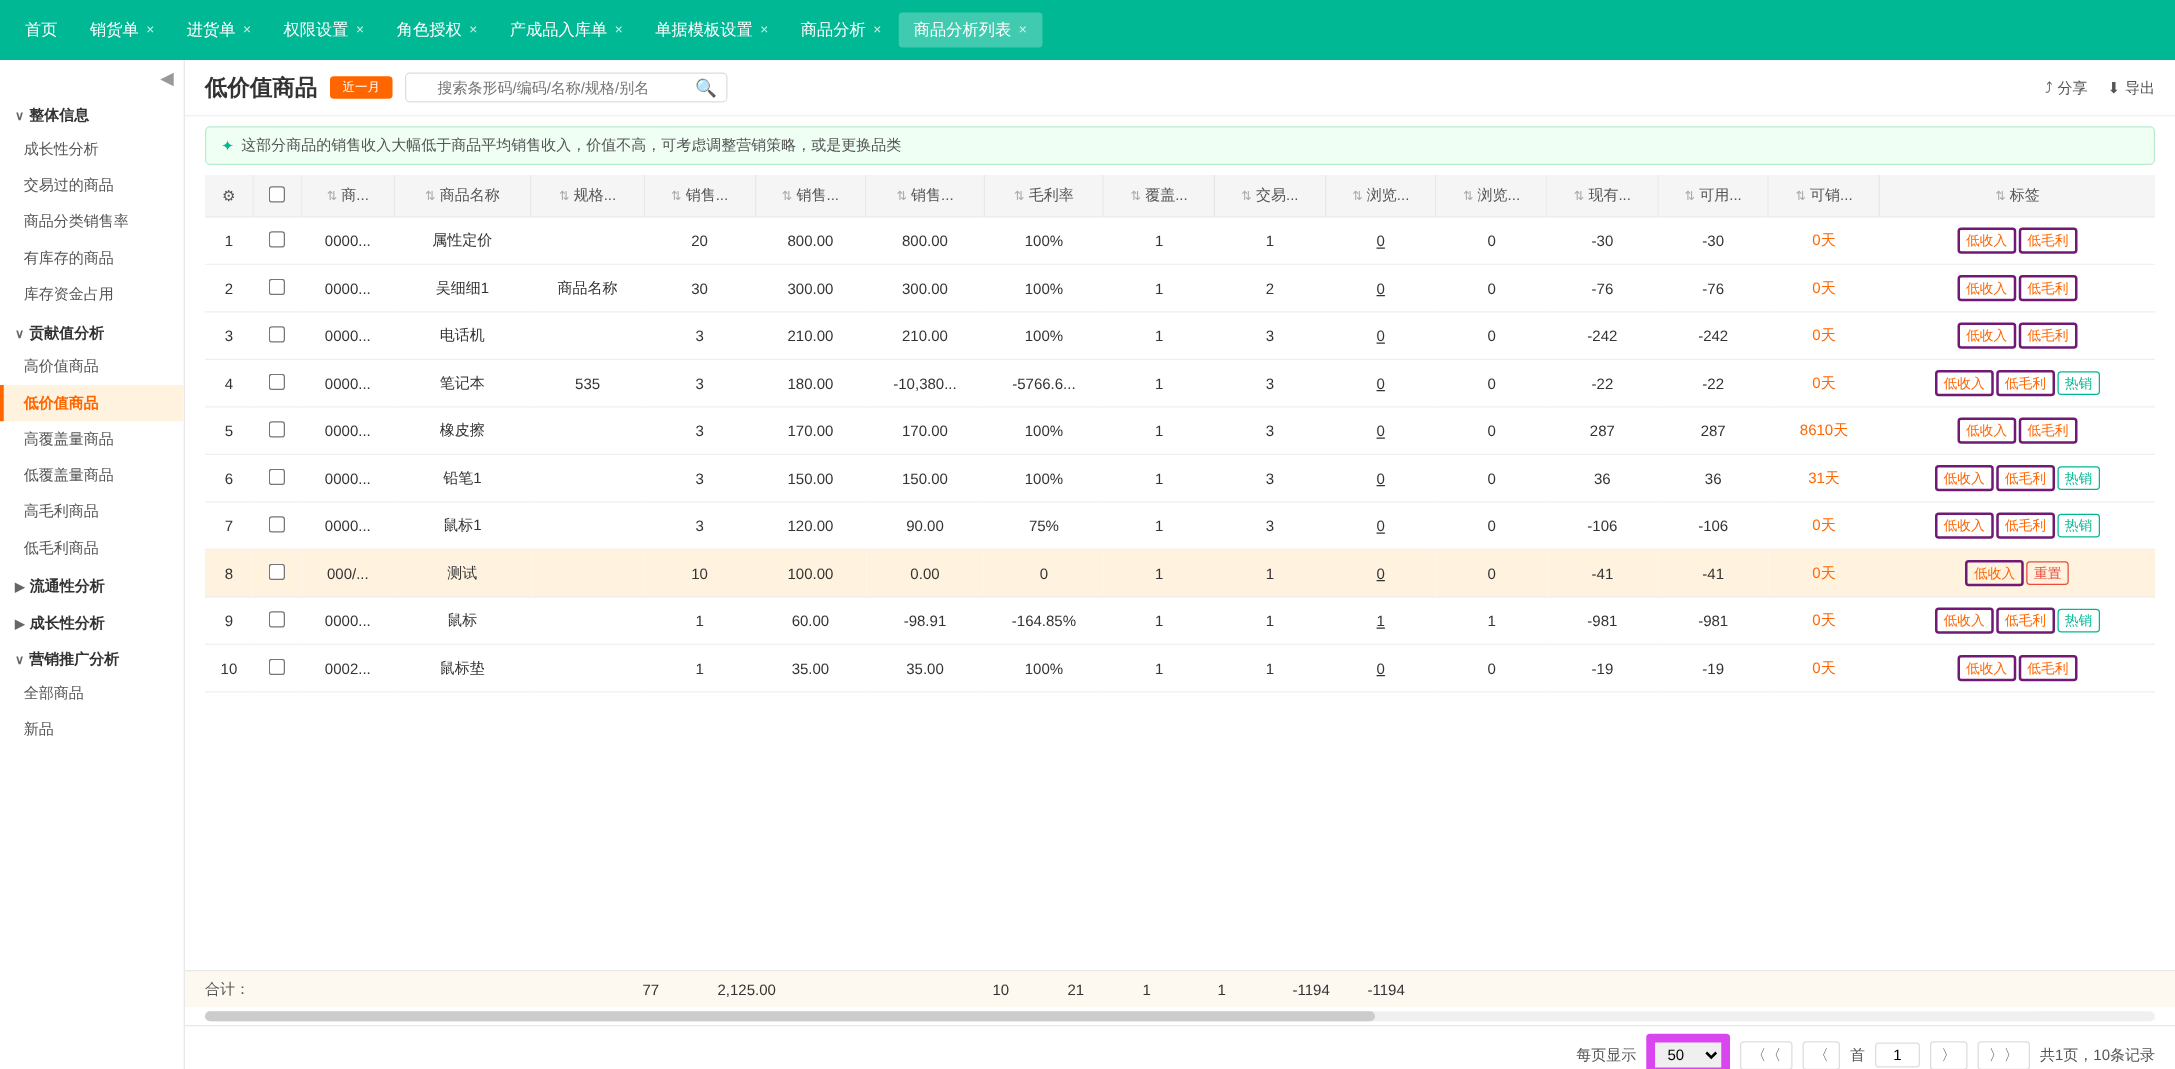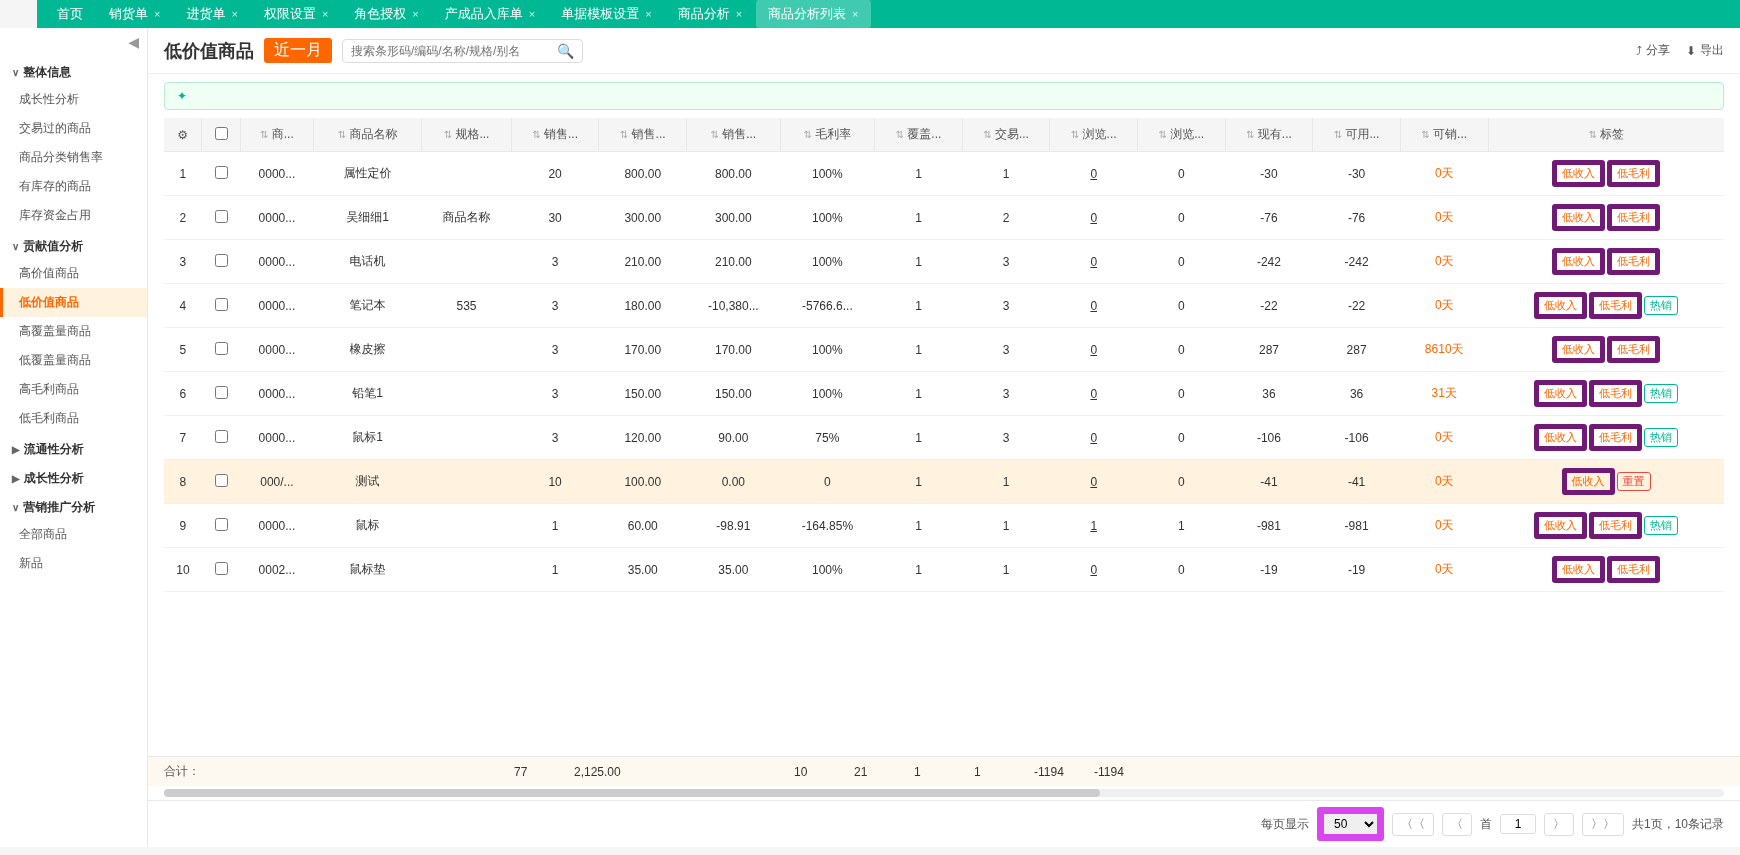--- a/index.html
+++ b/index.html
@@ -1,27 +1,26 @@
 <!DOCTYPE html>
 <html><head>
   <meta charset="utf-8">
   <style>
     * { box-sizing: border-box; margin: 0; padding: 0; font-family: 'Microsoft YaHei', Arial, sans-serif; font-size: 12px; }
     body { background: #f5f5f5; overflow: hidden; }
 
     
     .top-nav {
       background: #00b894;
-      height: 28px;
+      height: 48px;
       display: flex;
       align-items: center;
       padding: 0 8px;
       gap: 2px;
       flex-shrink: 0;
-      margin-left: 37px;
     }
     .nav-item {
       color: #fff;
       padding: 4px 12px;
       cursor: pointer;
       white-space: nowrap;
       border-radius: 3px;
       display: flex;
       align-items: center;
       gap: 4px;
@@ -89,38 +88,39 @@
     .content-title {
       font-size: 18px;
       font-weight: bold;
       color: #333;
     }
     .filter-tag {
       background: #ff6600;
       color: #fff;
       padding: 2px 10px;
       border-radius: 3px;
-      font-size: 16px;
+      font-size: 10px;
       cursor: pointer;
     }
     .search-box {
       display: flex;
       align-items: center;
       border: 1px solid #ddd;
       border-radius: 4px;
       padding: 3px 8px;
       gap: 6px;
       background: #fff;
     }
     .search-box input {
       border: none;
       outline: none;
       font-size: 12px;
       color: #999;
       width: 200px;
+      margin-left: 17px;
     }
     .search-icon { color: #ff6600; font-size: 14px; }
     .header-right {
       margin-left: auto;
       display: flex;
       gap: 16px;
       align-items: center;
     }
     .header-btn {
       color: #555;
@@ -186,21 +186,21 @@
       color: #333;
       white-space: nowrap;
     }
     .tag {
       display: inline-block;
       padding: 1px 5px;
       border-radius: 3px;
       font-size: 11px;
       margin: 1px;
     }
-    .tag-orange { color: #ff6600; border: 5px solid #701a75; font-family: Liberation Serif, serif; }
+    .tag-orange { color: #ff6600; border: 2px solid #701a75; font-family: Liberation Serif, serif; }
     .tag-green { color: #00b894; border: 1px solid #00b894; }
     .tag-red { color: #e74c3c; border: 1px solid #e74c3c; }
     .underline-link { text-decoration: underline; color: #333; cursor: pointer; }
 
     
     .table-footer {
       border-top: 1px solid #e8e8e8;
       padding: 6px 16px;
       display: flex;
       align-items: center;
@@ -328,20 +328,21 @@
         </span>
         <span class="header-btn">
           <span>⬇</span>
           <span>导出</span>
         </span>
       </div>
     </div>
 
     <div class="notice-bar">
       <span class="notice-icon">✦</span>
+      <span>这部分商品的销售收入大幅低于商品平均销售收入，价值不高，可考虑调整营销策略，或是更换品类</span>
     </div>
 
     <div class="table-wrapper">
       <table id="data-table">
         <thead id="table-head">
             <tr>
               <th><span>⚙</span></th>
               <th><input type="checkbox" style=""></th>
               <th><span style="color:#aaa;font-size:10px;">⇅</span> 商...</th>
               <th><span style="color:#aaa;font-size:10px;">⇅</span> 商品名称</th>

